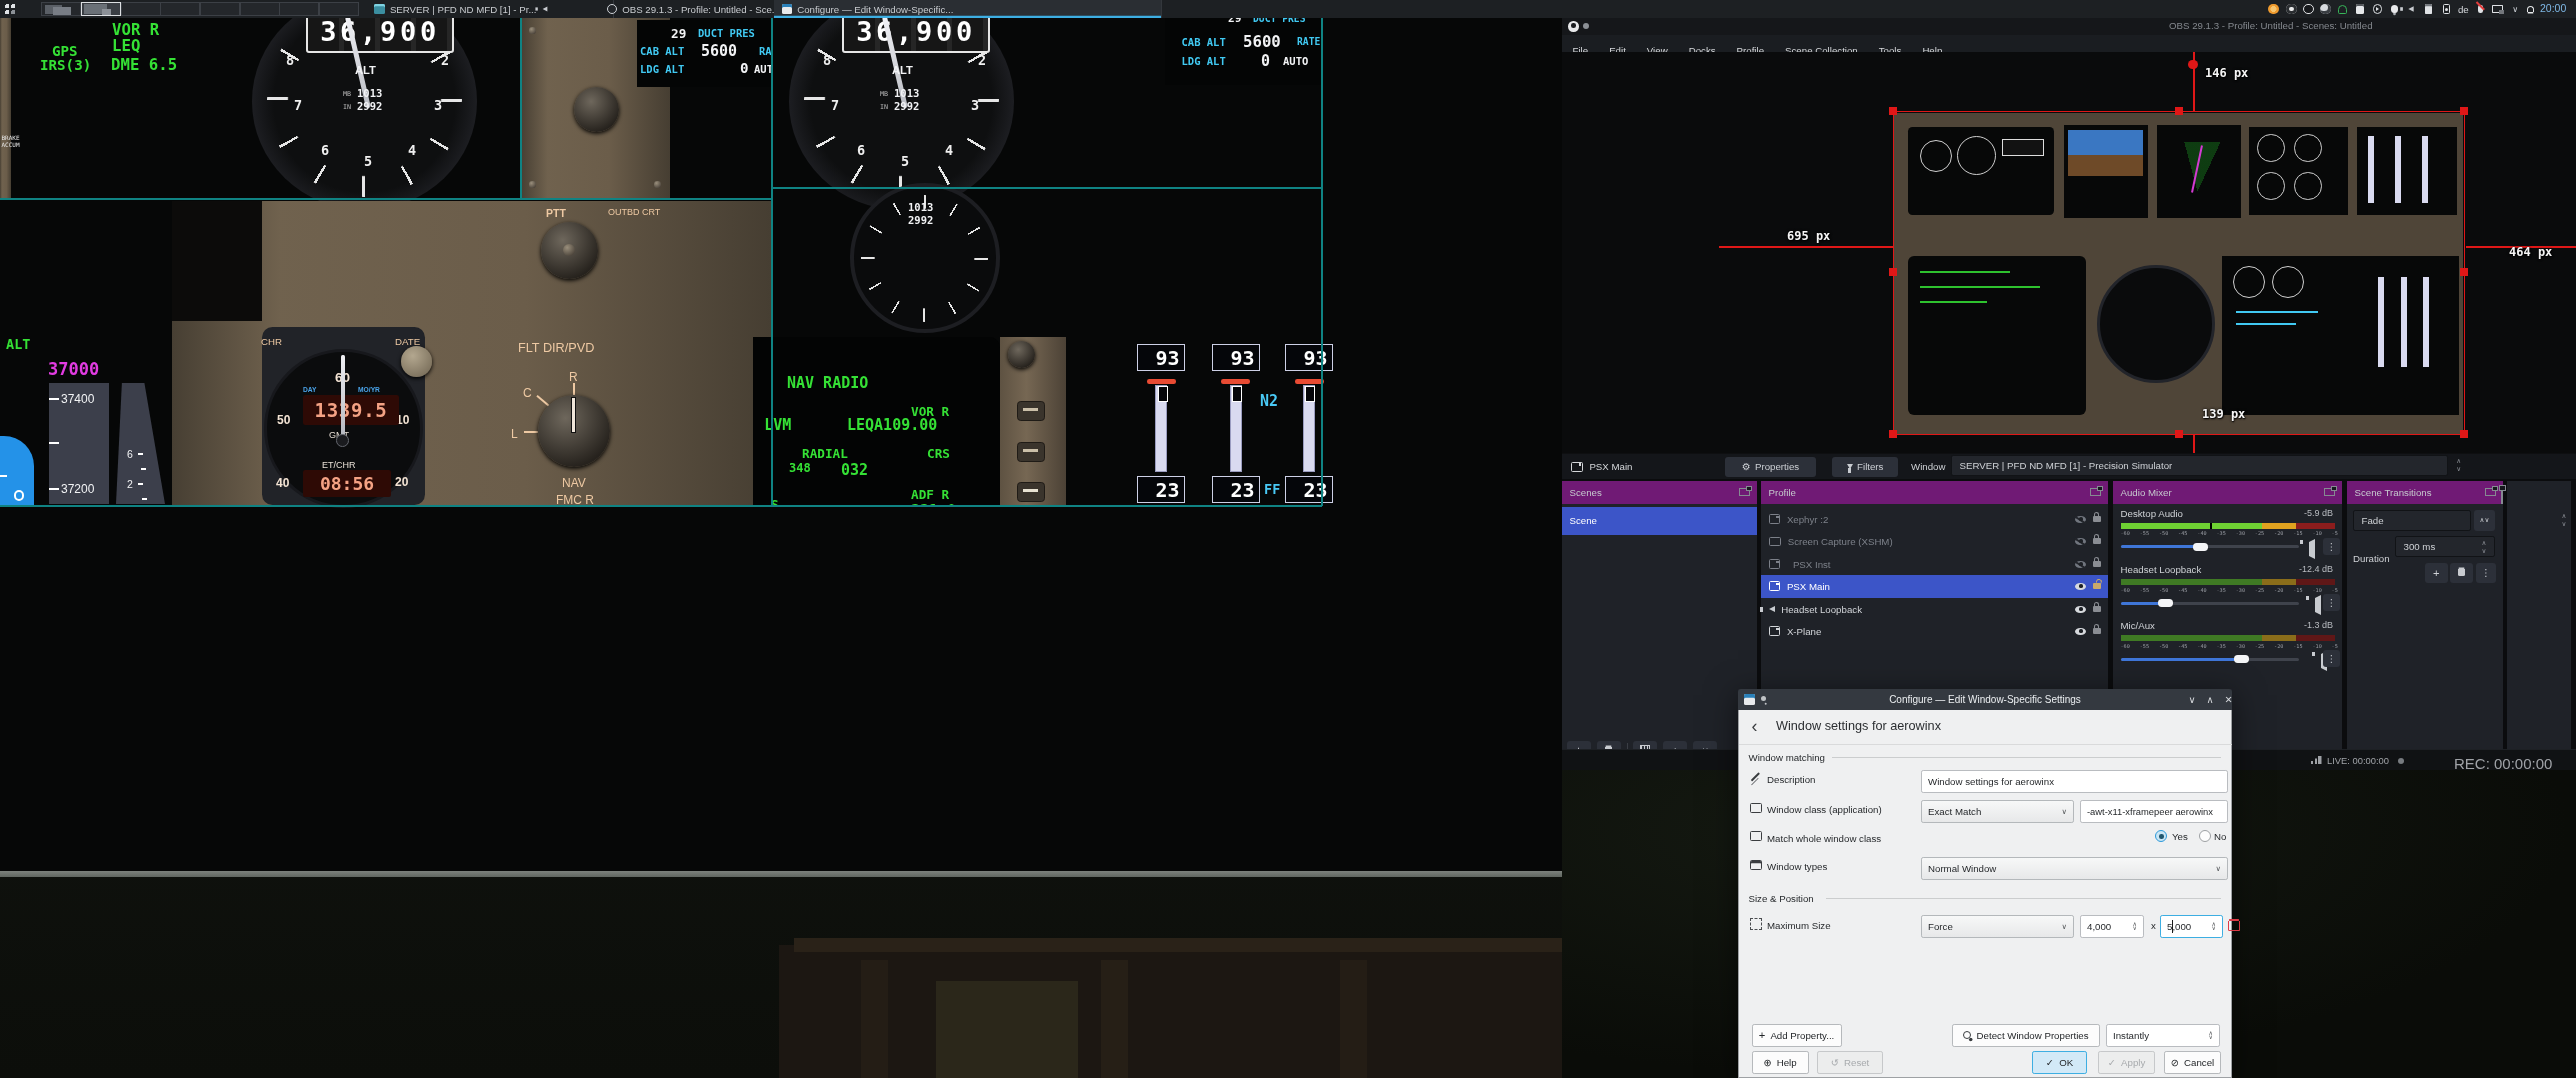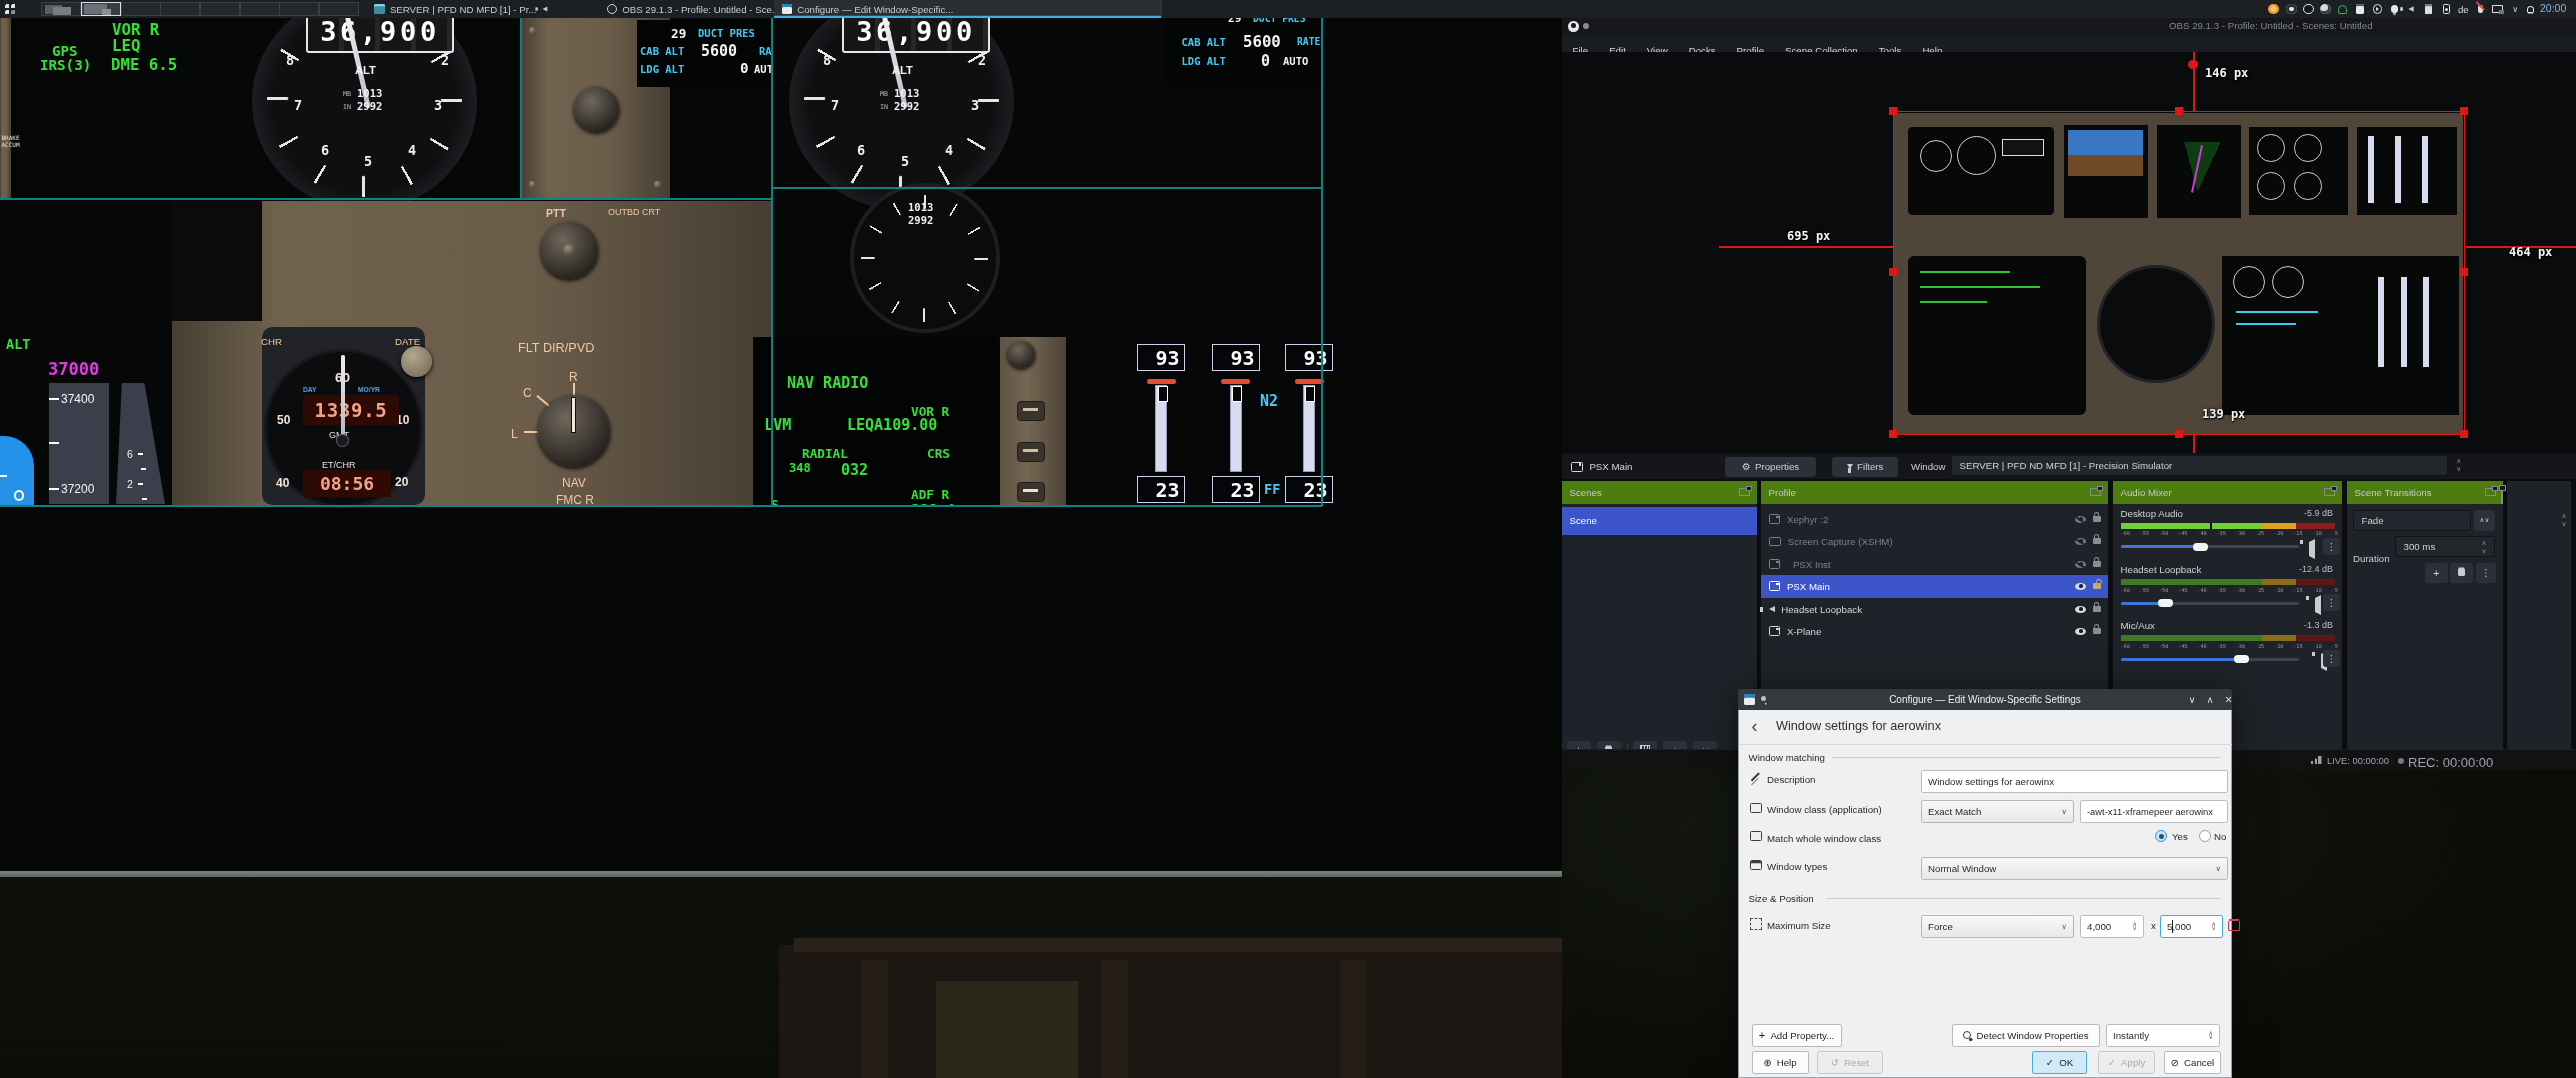--- a/index.html
+++ b/index.html
@@ -38,21 +38,21 @@
   .lcd{background:#2e0a05;border-radius:2.2px;color:#f4a284;font-family:"DejaVu Sans Mono",monospace;
        font-weight:bold;display:flex;align-items:center;justify-content:center;}
   .engbox{position:absolute;width:48px;height:27px;border:1.5px solid #cdd0e6;background:#05060a;color:#fff;
           font-family:"DejaVu Sans Mono",monospace;font-weight:bold;font-size:20px;display:flex;align-items:center;justify-content:flex-end;padding-right:4.5px;box-sizing:border-box;}
   .tape{position:absolute;width:12px;background:#d9daf0;border:0.7px solid #9a9cc0;box-sizing:border-box;}
   
   #obs{left:1562px;top:18px;width:1014px;height:750px;background:#0e0f11;z-index:10;}
   .menuitem{font-size:9.7px;color:#d6d8db;padding:0 10.5px;height:16.5px;display:flex;align-items:center;margin-top:14px;}
   .obtn{background:#2c3039;border-radius:3px;color:#cdd0d5;font-size:9.7px;display:flex;align-items:center;justify-content:center;gap:4.5px;}
   .dockp{position:absolute;background:#1f2228;top:463px;height:286px;}
-  .dockh{position:absolute;left:0;top:0;right:0;height:22.5px;background:#4d7c0f;color:#c6c9ce;font-size:9.7px;display:flex;align-items:center;padding:0 7.5px;justify-content:space-between;box-sizing:border-box;}
+  .dockh{position:absolute;left:0;top:0;right:0;height:22.5px;background:#701a75;color:#c6c9ce;font-size:9.7px;display:flex;align-items:center;padding:0 7.5px;justify-content:space-between;box-sizing:border-box;}
   .pop{width:8.2px;height:6px;border:1.1px solid #868a92;position:relative;}
   .pop:before{content:"";position:absolute;right:-3.7px;top:-3.7px;width:4.5px;height:3.7px;border:1.1px solid #868a92;background:#16181d;}
   .srow{position:absolute;left:0;right:0;height:22.5px;display:flex;align-items:center;font-size:9.7px;color:#d2d5d9;padding:0 7.5px;box-sizing:border-box;gap:6.7px;}
   .srow.dim{color:#7c8089;}
   .srow.sel{background:#3c55c8;color:#fff;}
   .winicon{width:9.7px;height:8.2px;border:1.5px solid currentColor;border-radius:1.5px;position:relative;flex:none;}
   .winicon:after{content:"";position:absolute;right:0.7px;top:0.7px;width:2.2px;height:2.2px;background:currentColor;}
   .monicon{width:10.5px;height:7.5px;border:1.5px solid currentColor;border-radius:1.5px;flex:none;}
   .eye{width:11.2px;height:7.5px;border-radius:50%;background:#d6d9dd;position:relative;flex:none;}
   .eye:after{content:"";position:absolute;left:3.7px;top:1.9px;width:3.7px;height:3.7px;border-radius:50%;background:#1c1f24;}
@@ -519,21 +519,21 @@
 
     <div class="dockp" style="left:945px;width:64px;">
       <span class="pop a" style="right:6px;top:7.5px;"></span>
       <div class="a" style="right:4.5px;top:31px;font-size:6.7px;line-height:7.5px;color:#8b8f96;">∧<br>∨</div>
     </div>
 
     <div class="a" style="left:0;top:731px;width:1014px;height:19.5px;background:#101214;border-top:0.7px solid #1d2024;">
       <span class="a" style="left:749px;top:6px;width:10.5px;height:8.2px;background:linear-gradient(90deg,#9ea1a6 0 2.2px,transparent 2.2px 3.7px,#9ea1a6 3.7px 6px,transparent 6px 7.5px,#9ea1a6 7.5px 9.7px);clip-path:polygon(0 60%,33% 60%,33% 30%,66% 30%,66% 0,100% 0,100% 100%,0 100%);"></span>
       <span class="a" style="left:765px;top:4.5px;font-size:9.4px;color:#a0a3a8;">LIVE: 00:00:00</span>
       <span class="a" style="left:836px;top:7.5px;width:6px;height:6px;border-radius:50%;background:#777b80;"></span>
-      <span class="a" style="left:846px;top:4.5px;font-size:13px;color:#a0a3a8;">REC: 00:00:00</span>
+      <span class="a" style="left:892px;top:4.5px;font-size:15px;color:#a0a3a8;">REC: 00:00:00</span>
     </div>
   </div>
 
   <div id="dlg" class="a">
 
     <div class="a" style="left:0;top:0;width:494px;height:21px;background:#343940;border-radius:3px 3px 0 0;">
       <span class="a" style="left:6px;top:5.2px;width:10.5px;height:10.5px;background:#e8eaec;border-radius:1.5px;box-shadow:inset 0 3.7px 0 #2980b9;"></span>
       <span class="a" style="left:22.5px;top:6.7px;width:5.2px;height:5.2px;border-radius:50%;background:#c0c3c6;box-shadow:2.2px 5.2px 0 -1.5px #c0c3c6;"></span>
       <span class="a" style="left:0;top:4.5px;width:494px;text-align:center;font-size:10px;color:#eceff1;">Configure — Edit Window-Specific Settings</span>
       <span class="a dtitle-btn" style="left:440px;top:4.5px;">∨</span>

